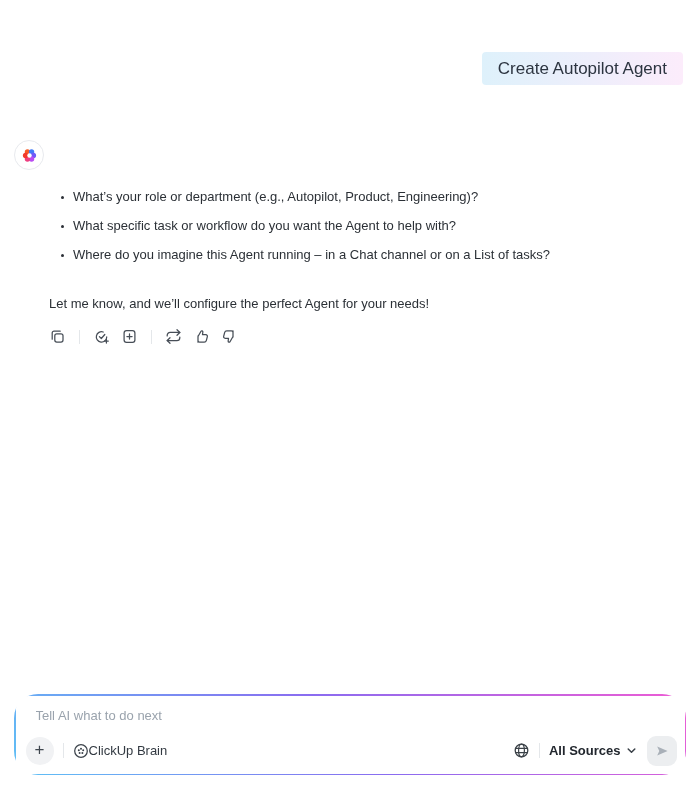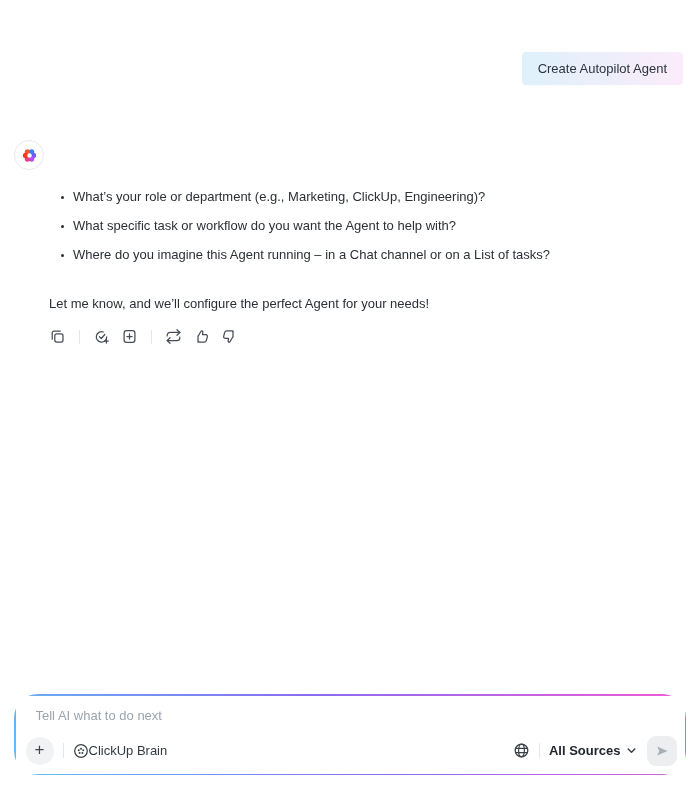--- a/index.html
+++ b/index.html
@@ -9,21 +9,21 @@
     font-family:"Liberation Sans","DejaVu Sans",sans-serif;
     color:#2b3036;
     -webkit-font-smoothing:antialiased;
   }
   
   .user-bubble{
     position:absolute;top:52px;right:17px;height:33px;
     display:flex;align-items:center;padding:0 16px;
     border-radius:4px;
     background:linear-gradient(90deg,#def1fb 0%,#eeeefb 55%,#fcecfb 100%);
-    font-size:13px;color:#2c3440;white-space:nowrap;
+    font-size:17px;color:#2c3440;white-space:nowrap;
   }
   
   .assistant{
     position:absolute;left:14px;top:140px;width:668px;
     display:flex;gap:5px;align-items:flex-start;
   }
   .avatar{
     width:30px;height:30px;border-radius:50%;flex-shrink:0;
     background:#fff;border:1px solid #e8eaee;box-sizing:border-box;
     display:flex;align-items:center;justify-content:center;
@@ -98,21 +98,21 @@
       <circle cx="9.55" cy="4.0" r="2.7" fill="#417bf8"></circle>
       <circle cx="11.4" cy="7.5" r="2.7" fill="#6e5af8"></circle>
       <circle cx="9.55" cy="11.0" r="2.7" fill="#b94bf2"></circle>
       <circle cx="5.45" cy="11.0" r="2.7" fill="#ee3e7f"></circle>
       <circle cx="3.6" cy="7.5" r="2.7" fill="#f2392b"></circle>
       <circle cx="7.5" cy="7.5" r="2.2" fill="#ffffff"></circle>
     </svg>
   </div>
   <div class="msg">
     <ul>
-      <li><span class="dot"></span><span>What’s your role or department (e.g., Marketing, ClickUp, Engineering)?</span></li>
+      <li><span class="dot"></span><span>What’s your role or department (e.g., Autopilot, Product, Engineering)?</span></li>
       <li><span class="dot"></span><span>What specific task or workflow do you want the Agent to help with?</span></li>
       <li><span class="dot"></span><span>Where do you imagine this Agent running – in a Chat channel or on a List of tasks?</span></li>
     </ul>
     <p class="closing">Let me know, and we’ll configure the perfect Agent for your needs!</p>
 
     <div class="actions">
       <button title="">
         <svg width="17" height="17" viewBox="0 0 17 17">
           <rect class="aicn" x="5.8" y="5.8" width="8.2" height="8.2" rx="2"></rect>
           <path class="aicn" d="M11.2 3.2 H5 a1.8 1.8 0 0 0 -1.8 1.8 v6.2"></path>

